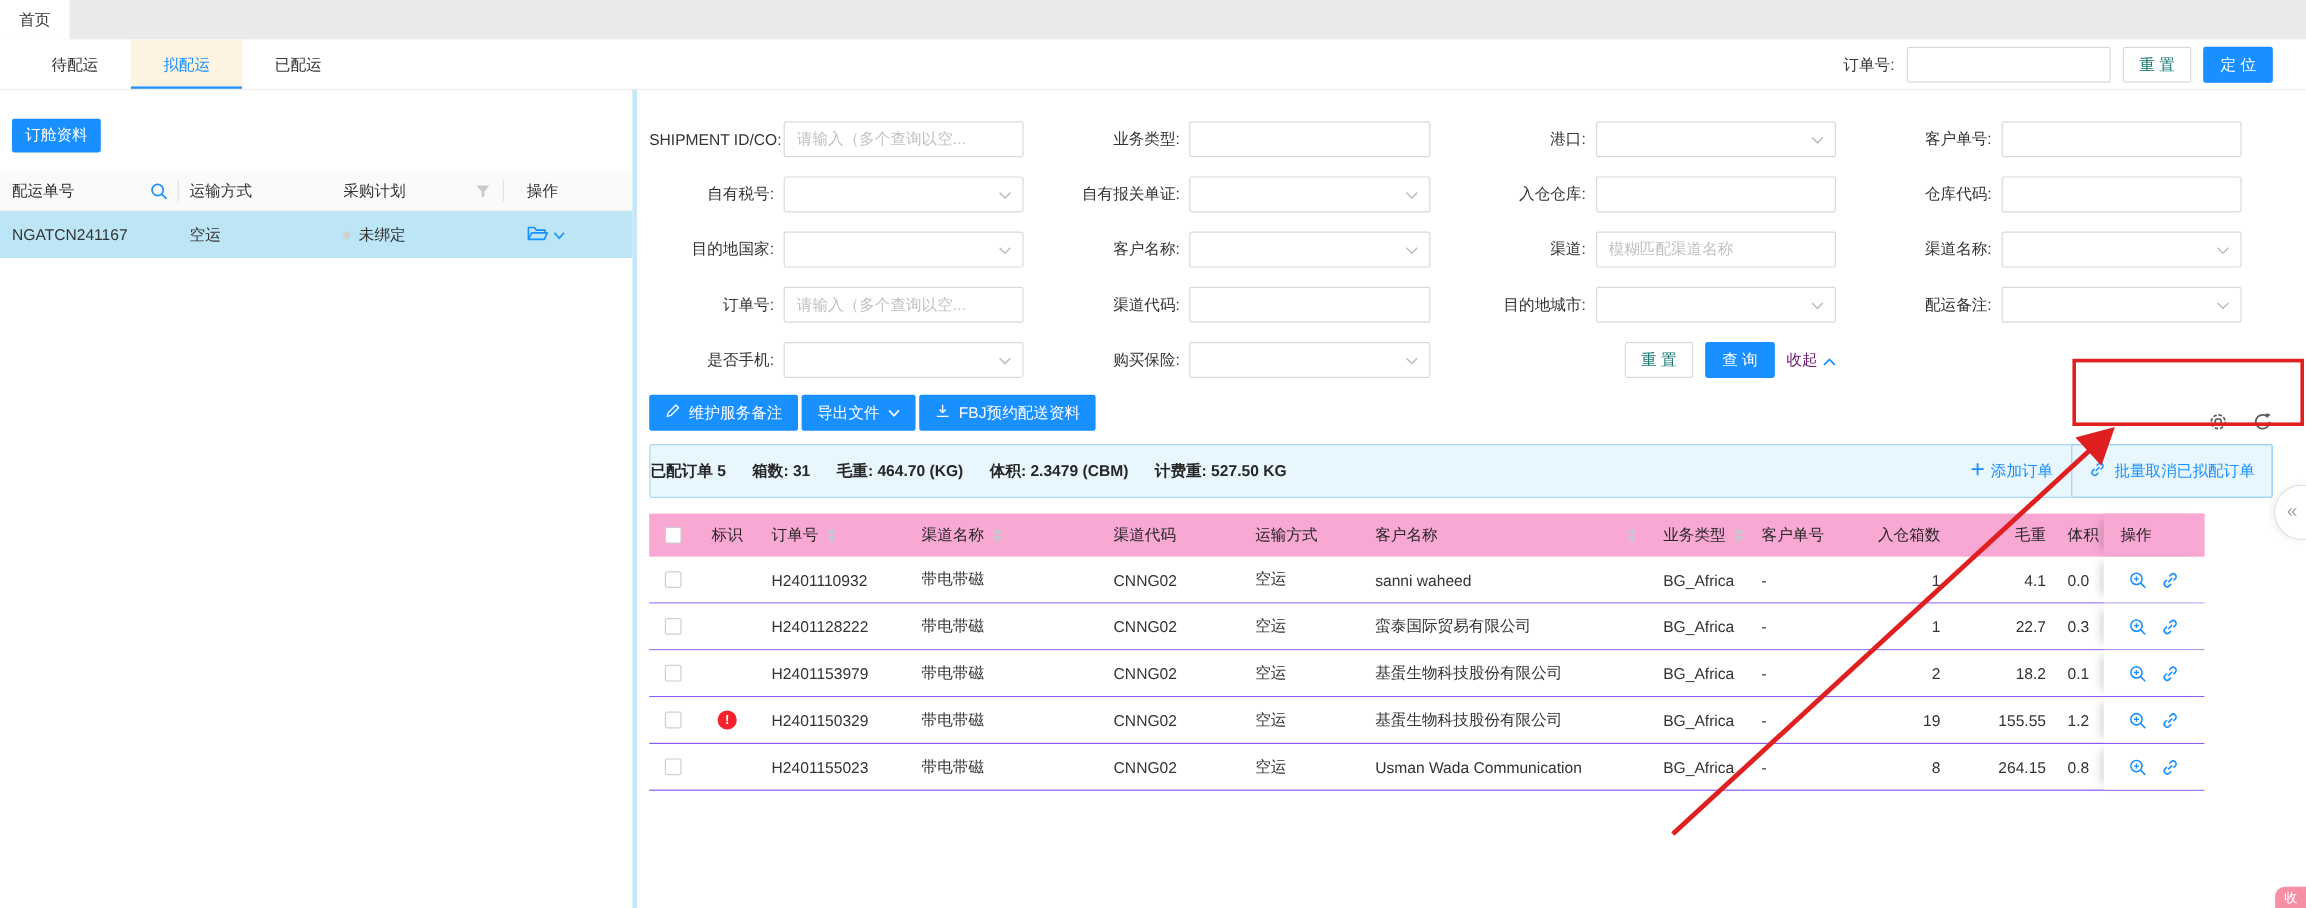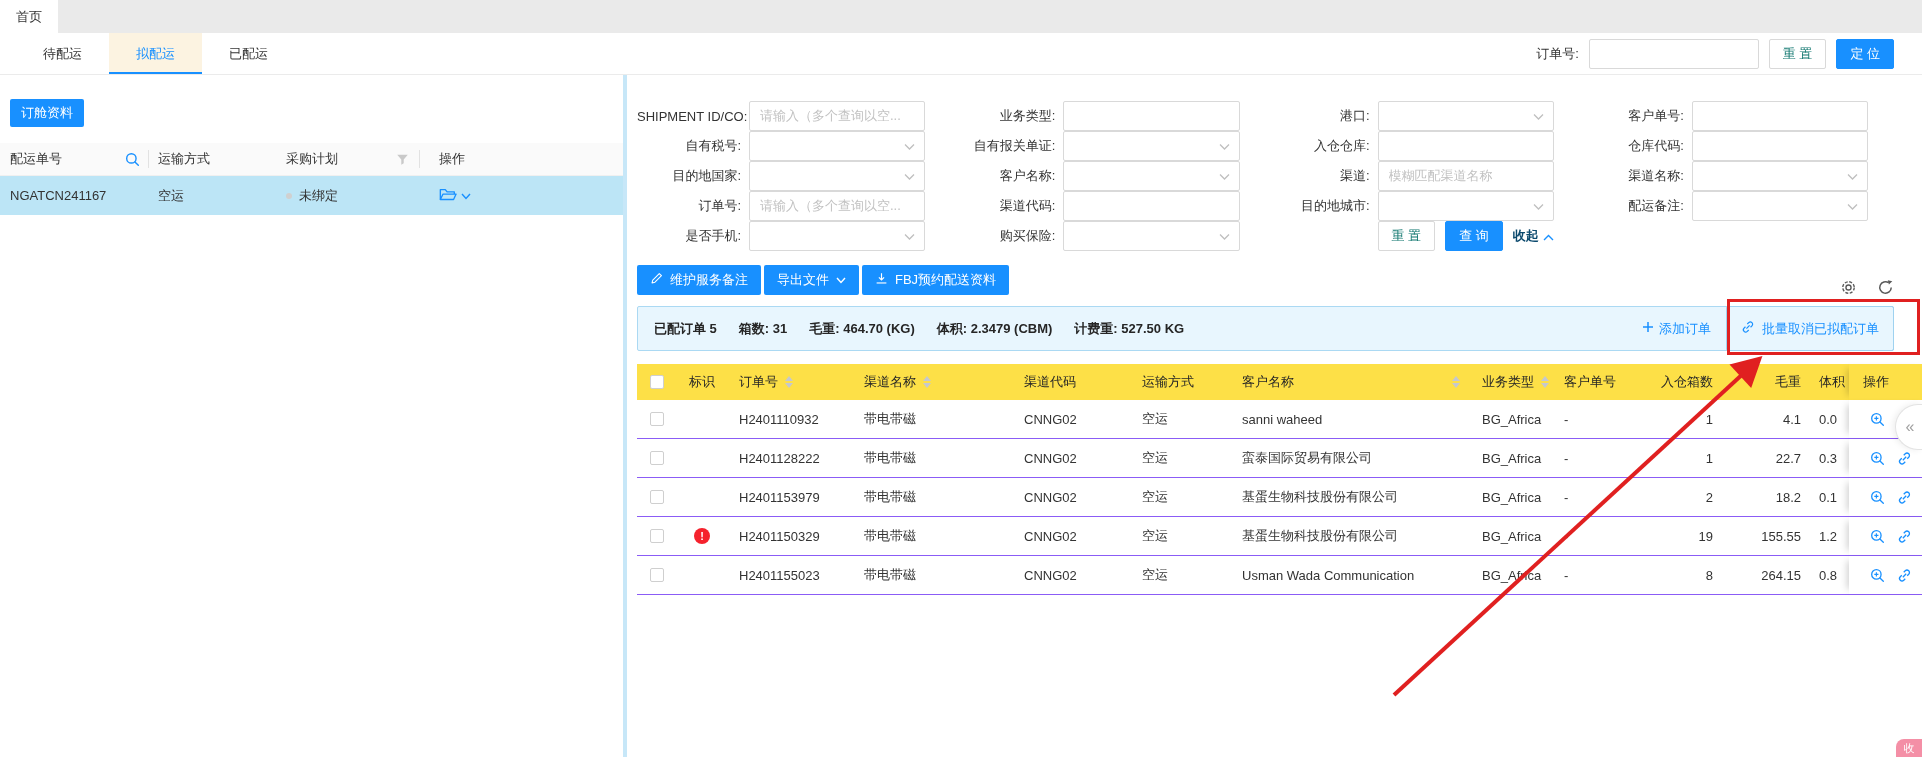--- a/index.html
+++ b/index.html
@@ -17,66 +17,66 @@
   .stab { padding:0 27px; display:flex; align-items:center; color:#333; cursor:pointer; }
   .stab.active { background:#fcf3e1; color:#1890ff; box-shadow:inset 0 -2px 0 #1890ff; }
   .locate { position:absolute; right:28px; top:0; height:100%; display:flex; align-items:center; gap:10px; }
   .locate-input { width:170px; height:30px; border:1px solid #d9d9d9; border-radius:2px; background:#fff; }
   .btn { height:30px; padding:0 13px; border-radius:2px; font-size:13px; display:flex; align-items:center; cursor:pointer; }
   .btn-plain { background:#fff; border:1px solid #d9d9d9; color:#0f766e; }
   .btn-primary { background:#1890ff; border:1px solid #1890ff; color:#fff; }
 
   
   .content { display:flex; height:682px; align-items:stretch; }
-  .left-panel { width:623px; flex-shrink:0; padding-top:24px; }
+  .left-panel { width:527px; flex-shrink:0; padding-top:24px; }
   .booking-btn { margin-left:10px; height:28px; padding:0 11px; background:#1890ff; color:#fff; border:none; border-radius:2px; font-size:13px; cursor:pointer; }
   .lp-table { margin-top:16px; }
   .lp-header { height:33px; background:#fafafa; display:flex; align-items:center; border-bottom:1px solid #f0f0f0; color:#333; }
   .lp-c1 { width:148px; padding-left:10px; display:flex; align-items:center; }
   .lp-c1 .sicon { margin-left:auto; margin-right:8px; display:flex; }
   .lp-sep { width:1px; height:18px; background:#e2e2e2; }
   .lp-c2 { width:136px; padding-left:9px; }
   .lp-c3 { width:134px; padding-left:1px; display:flex; align-items:center; }
   .lp-c3 .ficon { margin-left:auto; margin-right:10px; display:flex; }
   .lp-c4 { flex:1; padding-left:19px; }
   .lp-row { height:39px; background:#bce5f6; display:flex; align-items:center; cursor:pointer; }
   .dot { width:6px; height:6px; border-radius:50%; background:#d0d0d0; margin-right:7px; display:inline-block; }
   .folder-op { display:flex; align-items:center; gap:4px; color:#1890ff; cursor:pointer; }
   .v-divider { width:4px; background:#c7e7f8; flex-shrink:0; }
 
   
   .right-panel { flex:1; min-width:0; background:#fff; padding:26px 28px 0 10px; position:relative; }
 
   
-  .fgrid { display:grid; grid-template-columns:repeat(4,1fr); row-gap:0; }
+  .fgrid { display:grid; grid-template-columns:repeat(4,1fr); row-gap:16px; }
   .f-cell { display:flex; align-items:center; height:30px; }
   .f-label { width:112px; flex-shrink:0; text-align:right; padding-right:8px; white-space:nowrap; color:#333; }
   .f-box { flex:1; min-width:0; height:30px; border:1px solid #d9d9d9; border-radius:2px; background:#fff; margin-right:26px; position:relative; display:flex; align-items:center; padding:0 10px; cursor:text; }
   .f-ph { color:#c2c2c2; white-space:nowrap; overflow:hidden; }
   .f-caret { position:absolute; right:9px; top:50%; transform:translateY(-50%); display:none; }
   .f-arrow { display:none; margin:0 auto; color:#bfbfbf; }
   .f-cal { position:absolute; right:8px; top:50%; transform:translateY(-50%); display:none; }
   .form-actions { display:flex; align-items:center; justify-content:flex-end; gap:10px; margin-right:26px; }
-  .collapse-link { color:#0c4a6e; display:flex; align-items:center; gap:4px; cursor:pointer;font-weight:bold; }
+  .collapse-link { color:#701a75; display:flex; align-items:center; gap:4px; cursor:pointer; }
 
   
   .toolbar { margin-top:12px; display:flex; gap:3px; align-items:center; }
   .tb-btn { height:30px; background:#1890ff; border:none; border-radius:2px; color:#fff; font-size:13px; padding:0 13px; display:flex; align-items:center; gap:7px; cursor:pointer; }
   .panel-icons { margin-left:auto; display:flex; gap:20px; align-items:center; margin-top:16px; color:#595959; }
   .panel-icons span { display:flex; cursor:pointer; }
 
   
-  .summary-bar { margin-top:10px; height:45px; background:#e8f6fe; border:1px solid #abd9f3; border-radius:2px; display:flex; align-items:center; padding-left:16px; font-weight:600; color:#262626;justify-content:space-between; }
+  .summary-bar { margin-top:10px; height:45px; background:#e8f6fe; border:1px solid #abd9f3; border-radius:2px; display:flex; align-items:center; font-weight:600; color:#262626;justify-content:space-between; }
   .stat { margin-right:22px; white-space:nowrap; }
   .add-order { margin-left:auto; color:#1890ff; font-weight:400; display:flex; align-items:center; gap:5px; padding:0 15px; cursor:pointer; white-space:nowrap; }
   .batch-cancel { height:calc(100% + 2px); margin:-1px -1px -1px 0; border:1px solid #9fd2f0; border-radius:2px; display:flex; align-items:center; gap:7px; padding:0 14px; color:#1890ff; font-weight:400; cursor:pointer; white-space:nowrap; }
 
   
   .orders { margin-top:13px; width:1296px; }
-  .t-head { display:flex; height:36px; background:#fde047; align-items:center; color:#262626; }
+  .t-head { display:flex; height:36px; background:#f9a8d4; align-items:center; color:#262626; }
   .t-row { display:flex; height:39px; align-items:center; border-bottom:1px solid #8b5cf6; background:#fff; }
   .c { padding-left:12px; overflow:hidden; white-space:nowrap; display:flex; align-items:center; height:100%; flex-shrink:0; }
   .c-check { width:40px; justify-content:center; padding-left:0; }
   .c-flag { width:50px; justify-content:center; padding-left:0; }
   .c-order { width:125px; } .c-cname { width:160px;align-items:center; } .c-ccode { width:118px; }
   .c-trans { width:100px; } .c-cust { width:240px; } .c-biz { width:82px; }
   .c-custno { width:95px; } .c-boxes { width:80px; justify-content:flex-end; padding-right:14px; }
   .c-gross { width:80px; justify-content:flex-end; padding-right:6px; }
   .c-vol { width:42px; }
   .c-op { width:84px; background:inherit; box-shadow:-7px 0 7px -5px rgba(0,0,0,0.18); gap:12px; }

